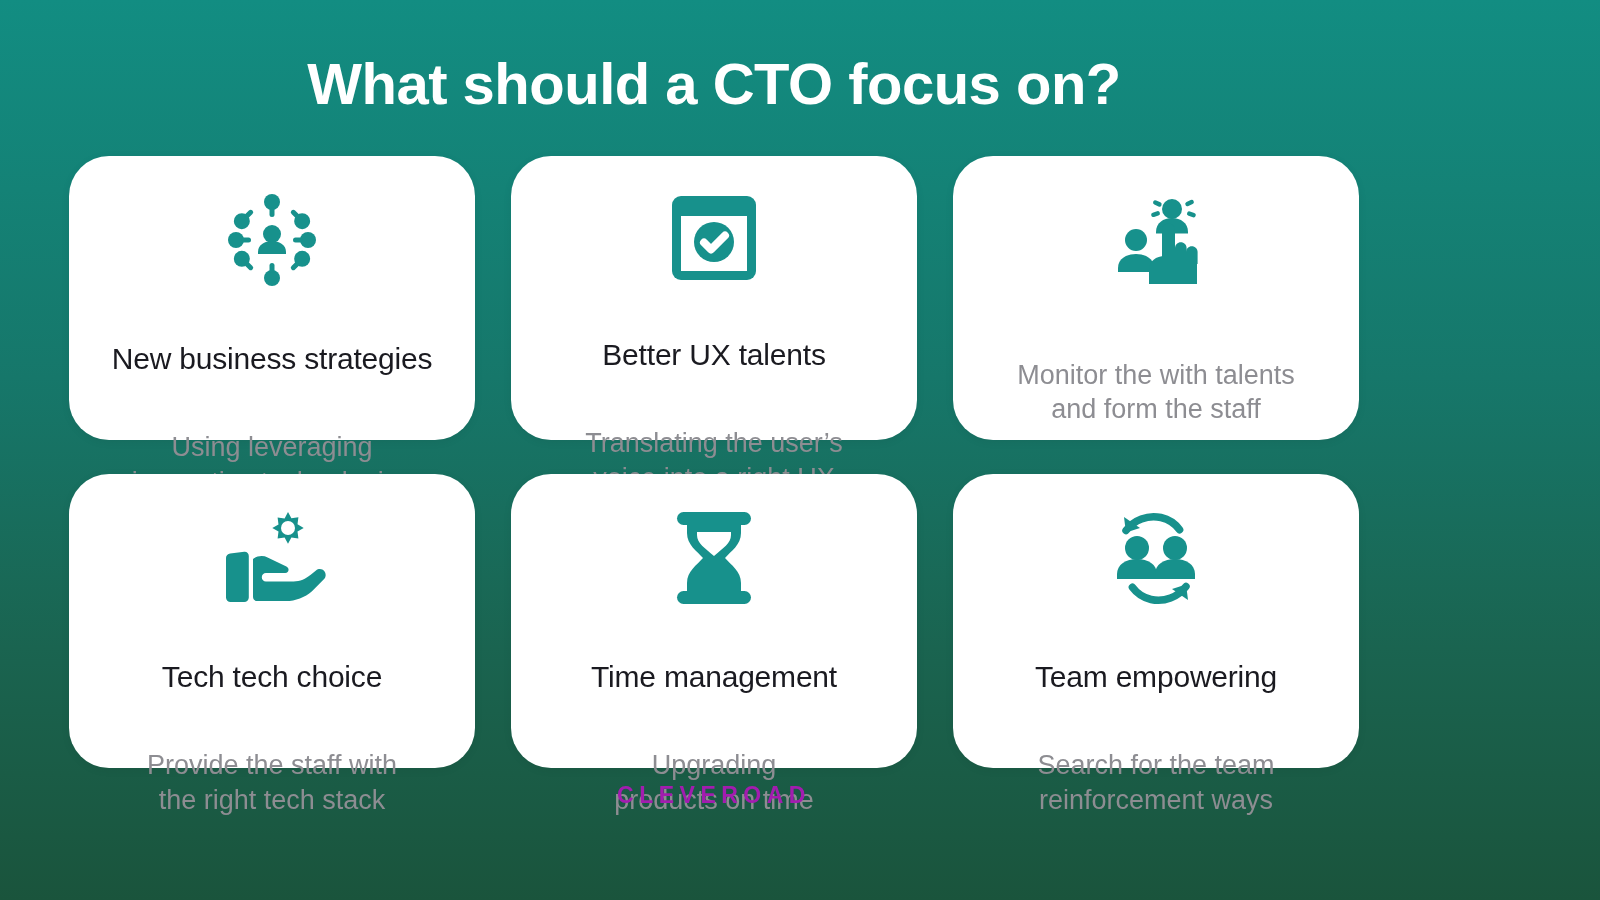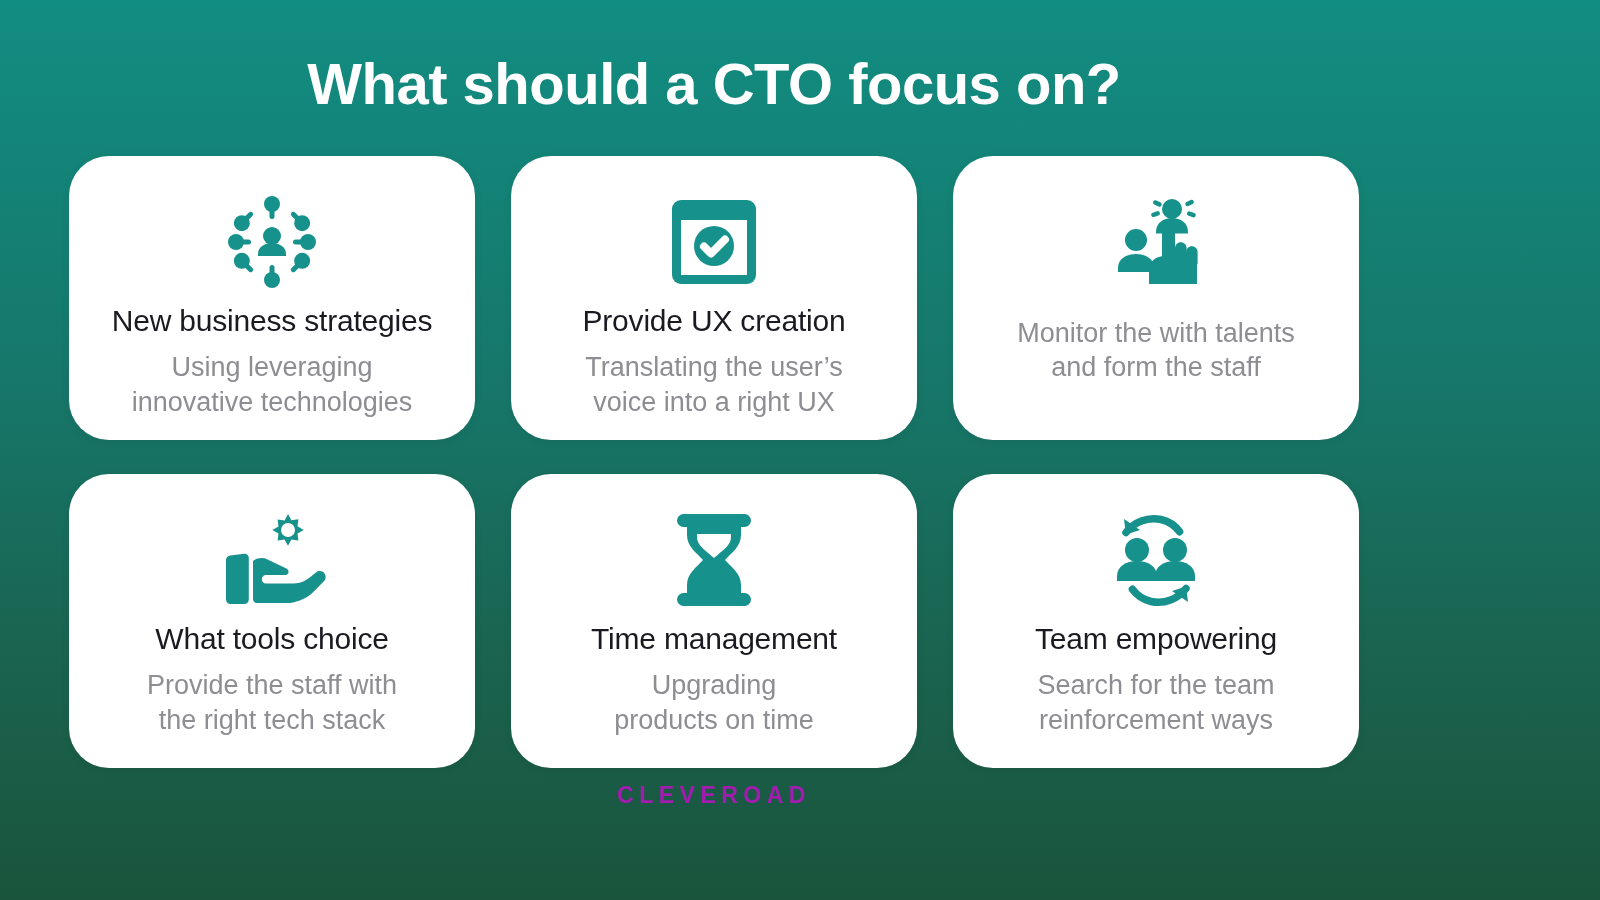--- a/index.html
+++ b/index.html
@@ -33,20 +33,21 @@
   }
 
   .card {
     background:#ffffff;
     border-radius:40px;
     display:flex;
     flex-direction:column;
     align-items:center;
     padding-top:34px;
     box-shadow:0 2px 10px rgba(0,0,0,0.06);
+    gap:42px;
   }
 
   .card-icon {
     height:104px;
     display:flex;
     align-items:center;
     justify-content:center;
     margin-bottom:10px;
   }
   .card-icon svg { display:block; }
@@ -127,21 +128,21 @@
 
     <div class="card">
       <div class="card-icon">
         <svg width="100" height="96" viewBox="0 0 100 96" fill="none">
           <rect x="8" y="6" width="84" height="84" rx="9" fill="#17918c"></rect>
           <rect x="17" y="26" width="66" height="55" fill="#ffffff"></rect>
           <circle cx="50" cy="52" r="20" fill="#17918c"></circle>
           <path d="M40 52.5l7 7 14-14" stroke="#ffffff" stroke-width="8" stroke-linecap="round" stroke-linejoin="round"></path>
         </svg>
       </div>
-      <div class="card-title">Provide UX creation</div>
+      <div class="card-title">Better UX talents</div>
       <div class="card-desc">Translating the user’s
 voice into a right UX</div>
     </div>
 
     <div class="card">
       <div class="card-icon">
         <svg width="100" height="100" viewBox="0 0 100 100" fill="#17918c">
           <circle cx="30" cy="48" r="11"></circle>
           <path d="M12 76c0-9 8-14 18-14s18 5 18 14v4H12z"></path>
           <circle cx="66" cy="17" r="10"></circle>
@@ -162,21 +163,21 @@
 
     <div class="card">
       <div class="card-icon">
         <svg width="112" height="100" viewBox="0 0 112 100" fill="#17918c">
           <path d="M72 4l3.4 6.2 7-0.9-0.9 7L87.7 20l-6.2 3.4 0.9 7-7-0.9L72 35.7l-3.4-6.2-7 0.9 0.9-7L56.3 20l6.2-3.4-0.9-7 7 0.9z"></path>
           <circle cx="72" cy="20" r="7" fill="#ffffff"></circle>
           <path d="M10 50c0-2.5 1.8-4.3 4.2-4.6l14-1.6c2.6-.3 4.6 1.6 4.6 4.2v41.4c0 2.6-2 4.6-4.6 4.6H14.6C12 94 10 92 10 89.4z"></path>
           <path d="M37 51c4-3.2 10-3.8 14.6-1.6l18.8 9c3.4 1.6 2.6 6.6-1.2 6.6H50c-2.4 0-4.2 1.8-4.2 4.2s1.8 4.2 4.2 4.2h27.6c6.4 0 12.2-2.6 16.8-6.4l5.6-4.6c2.6-2.2 6.4-1.8 8.4.8 2 2.6 1.6 6.4-1 8.6L96 83.2C88.8 89.4 79.6 93 70 93H41c-2.4 0-4-1.8-4-4.2z"></path>
         </svg>
       </div>
-      <div class="card-title">What tools choice</div>
+      <div class="card-title">Tech tech choice</div>
       <div class="card-desc">Provide the staff with
 the right tech stack</div>
     </div>
 
     <div class="card">
       <div class="card-icon">
         <svg width="86" height="100" viewBox="0 0 86 100" fill="#17918c">
           <rect x="6" y="4" width="74" height="13" rx="6.5"></rect>
           <rect x="6" y="83" width="74" height="13" rx="6.5"></rect>
           <path d="M16 17h54v8c0 12-10 18-16 25 6 7 16 13 16 25v8H16v-8c0-12 10-18 16-25-6-7-16-13-16-25z"></path>

